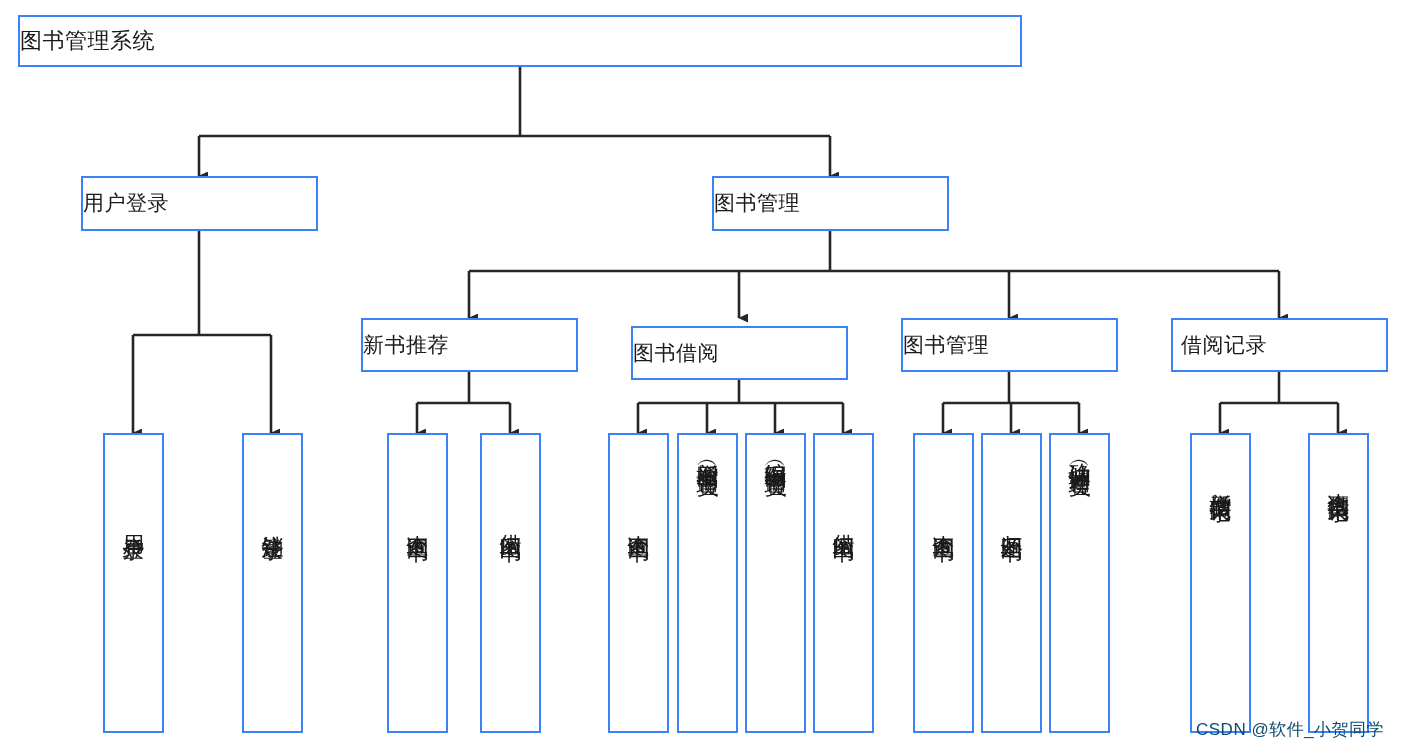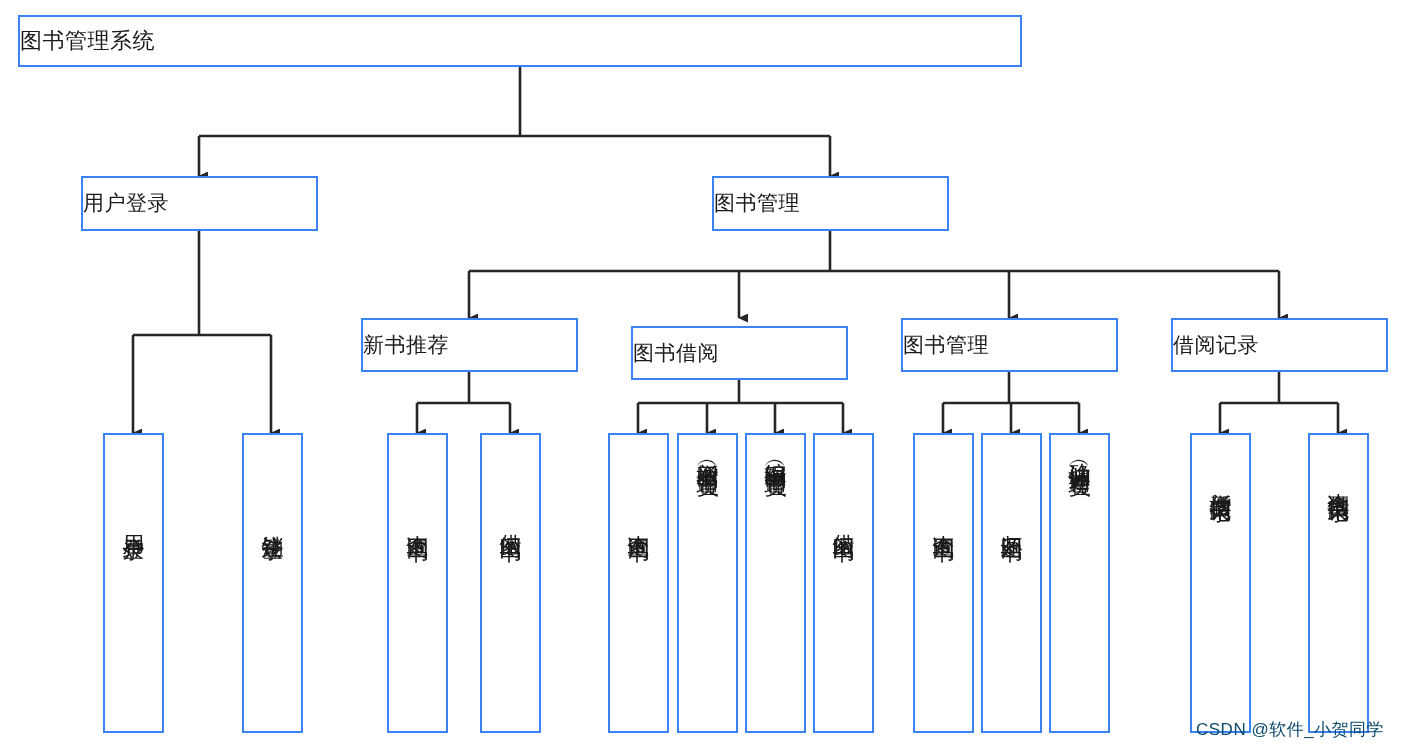--- a/index.html
+++ b/index.html
@@ -142,21 +142,21 @@
 
   <div class="node horizontal" style="left:361px; top:318px; width:217px; height:54px;">
     <span class="node-label">新书推荐</span>
   </div>
   <div class="node horizontal" style="left:631px; top:318px; width:217px; height:54px;margin-top:8px;">
     <span class="node-label">图书借阅</span>
   </div>
   <div class="node horizontal" style="left:901px; top:318px; width:217px; height:54px;">
     <span class="node-label">图书管理</span>
   </div>
-  <div class="node horizontal" style="left:1171px; top:318px; width:217px; height:54px;">
+  <div class="node horizontal" style="left:1171px; top:318px; width:217px; height:54px;padding-left:8px;">
     <span class="node-label">借阅记录</span>
   </div>
 
   <div class="node vertical" style="left:103px; top:433px; width:61px; height:300px; padding-top:82px;">
     <span class="node-label">用户登录</span>
   </div>
   <div class="node vertical" style="left:242px; top:433px; width:61px; height:300px; padding-top:82px;">
     <span class="node-label">注销登录</span>
   </div>
 

